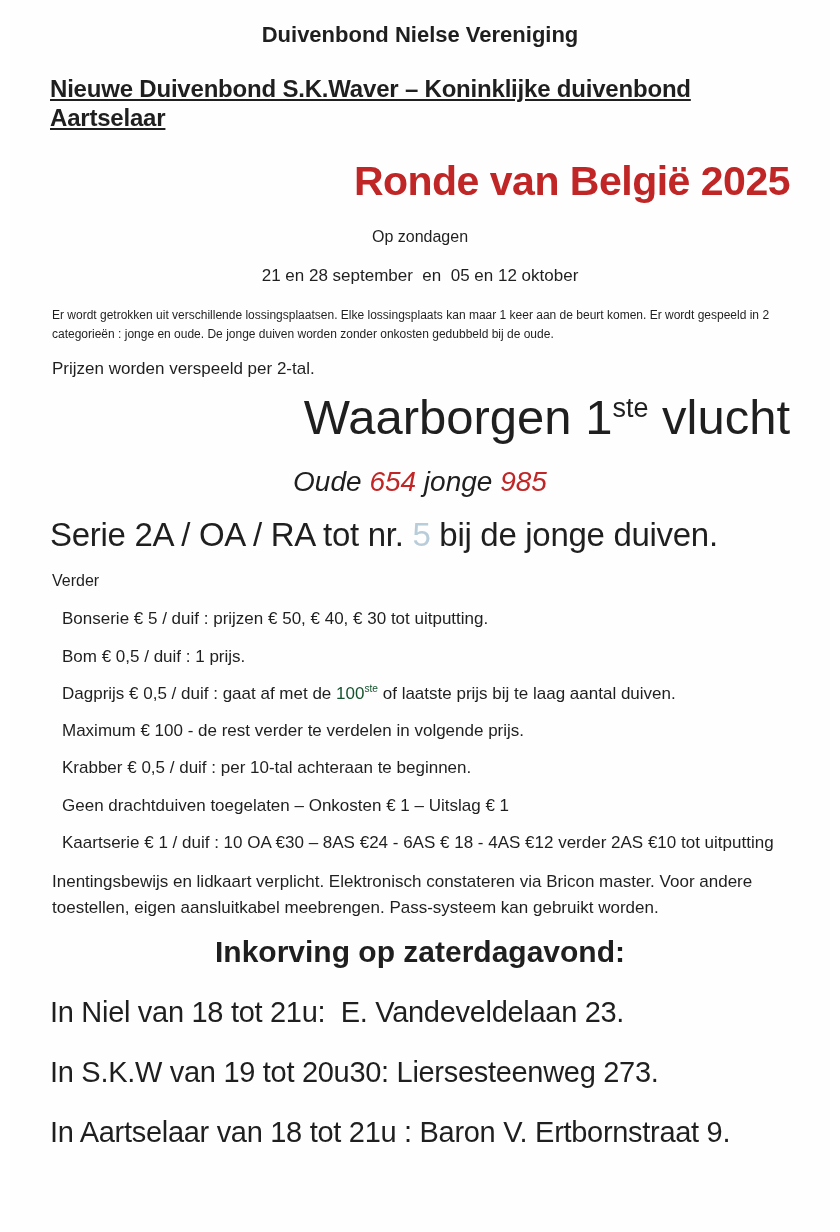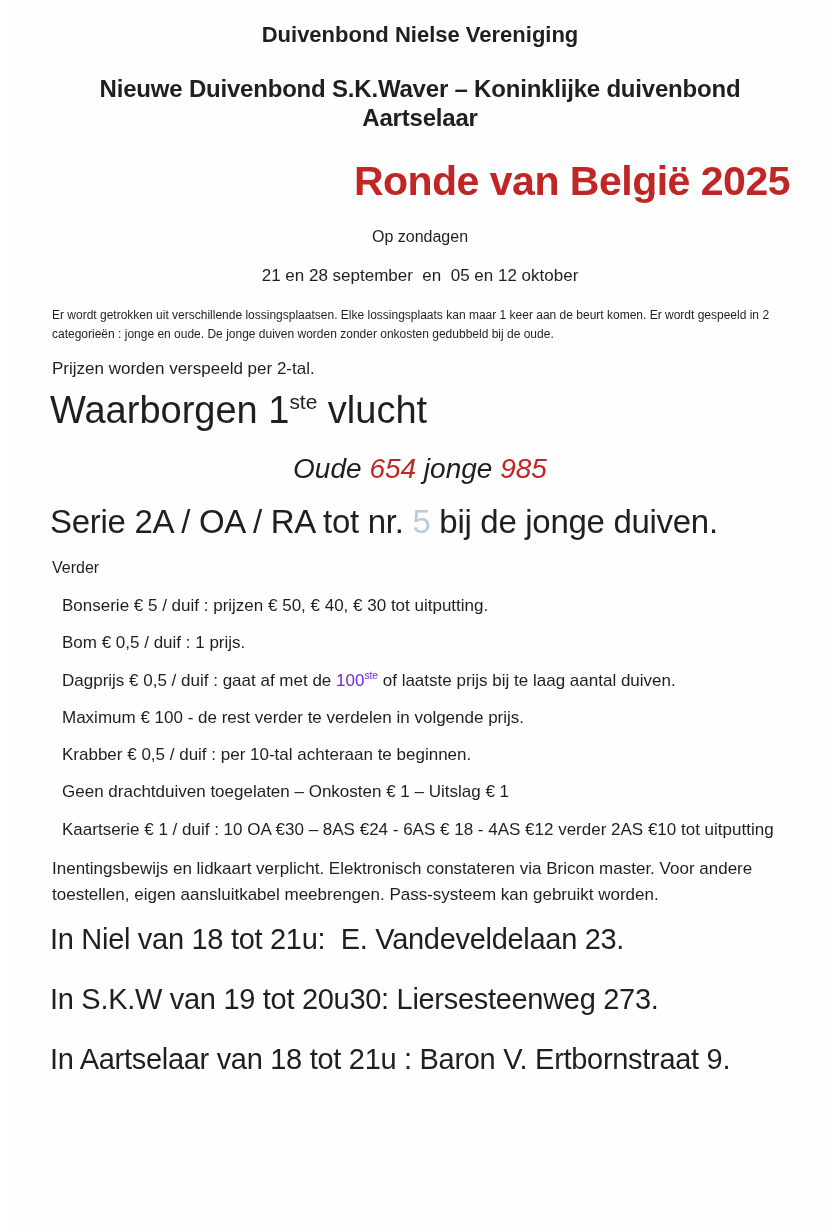--- a/index.html
+++ b/index.html
@@ -22,24 +22,25 @@
   .org1 {
     font-size: 22px;
     font-weight: bold;
     text-align: center;
     margin: 0 0 27px 0;
     line-height: 1.2;
   }
   .org2 {
     font-size: 24px;
     font-weight: bold;
-    text-align: center;
+    text-align: left;
     margin: 0 0 24px 0;
     line-height: 1.2;
     letter-spacing: -0.2px;
+    text-decoration: underline;
   }
   .title {
     font-size: 41px;
     font-weight: bold;
     text-align: right;
     margin: 0 0 22px 0;
     line-height: 1.2;
     letter-spacing: -0.5px;
   }
   .schedule-label {
@@ -56,23 +57,23 @@
   .paragraph {
     font-size: 12px;
     line-height: 1.55;
     margin: 0 2px 16px 2px;
   }
   .prizes-note {
     font-size: 17px;
     margin: 0 2px 9px 2px;
   }
   .waarborgen {
-    font-size: 38px;
+    font-size: 49px;
     font-weight: 400;
-    text-align: left;
+    text-align: right;
     margin: 0 0 18px 0;
     line-height: 1.2;
     white-space: pre-wrap;
   }
   .waarborgen sup {
     font-size: 0.55em;
     vertical-align: super;
     line-height: 0;
   }
   .counts-line {
@@ -117,21 +118,21 @@
     margin: 0 0 24px 0;
     line-height: 1.2;
   }
   .location-line {
     font-size: 29px;
     margin: 0 0 24px 0;
     line-height: 1.25;
     white-space: pre-wrap;
     letter-spacing: -0.3px;
   }
-  .red { color: #6d28d9; }
+  .red { color: #14532d; }
   .blue { color: #b8cdd9; }
 </style>
 </head>
 <body>
 
 <div class="page">
 
   <div class="org1">Duivenbond Nielse Vereniging</div>
 
   <div class="org2">Nieuwe Duivenbond S.K.Waver – Koninklijke duivenbond Aartselaar</div>
@@ -163,20 +164,21 @@
   <div class="rule-item">Maximum € 100 - de rest verder te verdelen in volgende prijs.</div>
 
   <div class="rule-item">Krabber € 0,5 / duif : per 10-tal achteraan te beginnen.</div>
 
   <div class="rule-item">Geen drachtduiven toegelaten – Onkosten € 1 – Uitslag € 1</div>
 
   <div class="rule-item">Kaartserie € 1 / duif : 10 OA €30 – 8AS €24 - 6AS € 18 - 4AS €12 verder 2AS €10 tot uitputting</div>
 
   <div class="equipment-note">Inentingsbewijs en lidkaart verplicht. Elektronisch constateren via Bricon master. Voor andere toestellen, eigen aansluitkabel meebrengen. Pass-systeem kan gebruikt worden.</div>
 
+  <div class="basketing-heading">Inkorving op zaterdagavond:</div>
 
   <div class="location-line">In Niel van 18 tot 21u:  E. Vandeveldelaan 23.</div>
 
   <div class="location-line">In S.K.W van 19 tot 20u30: Liersesteenweg 273.</div>
 
   <div class="location-line">In Aartselaar van 18 tot 21u : Baron V. Ertbornstraat 9.</div>
 
 </div>
 
 </body></html>

